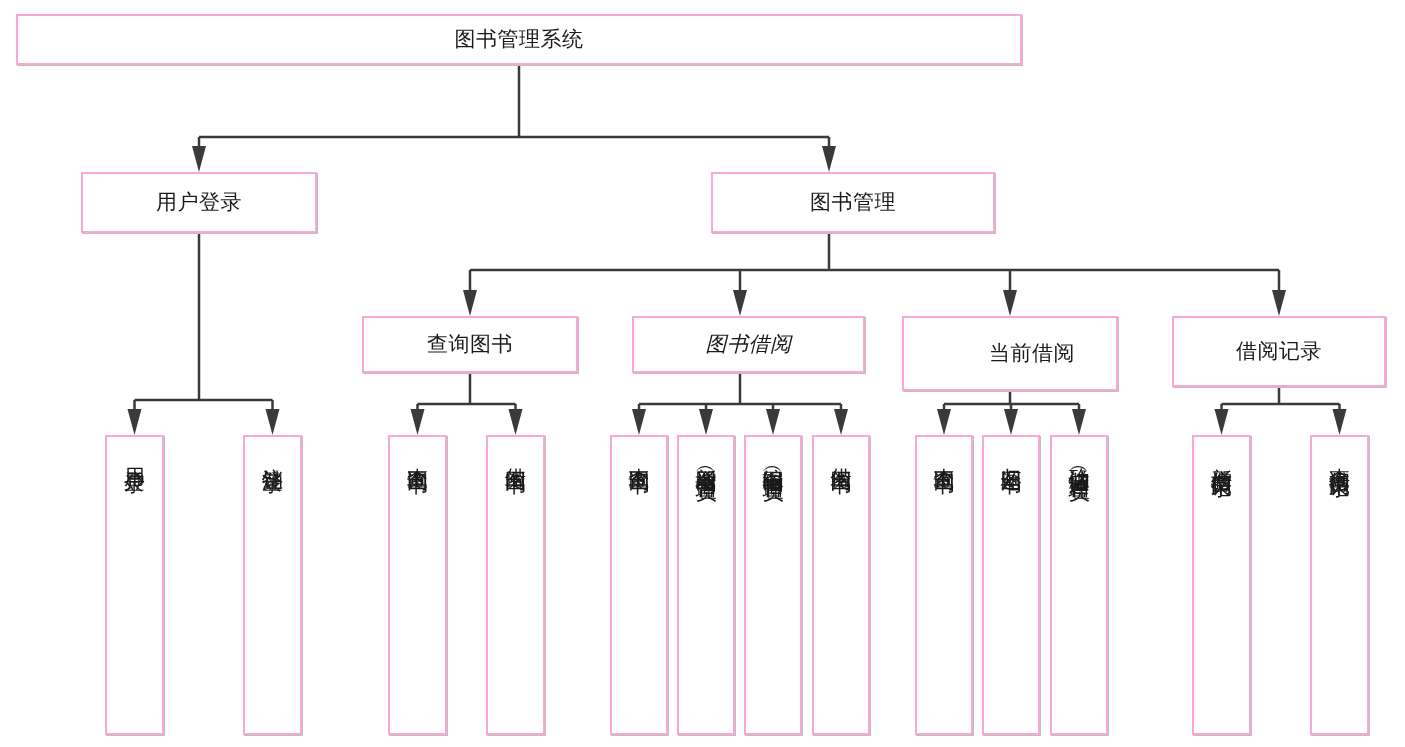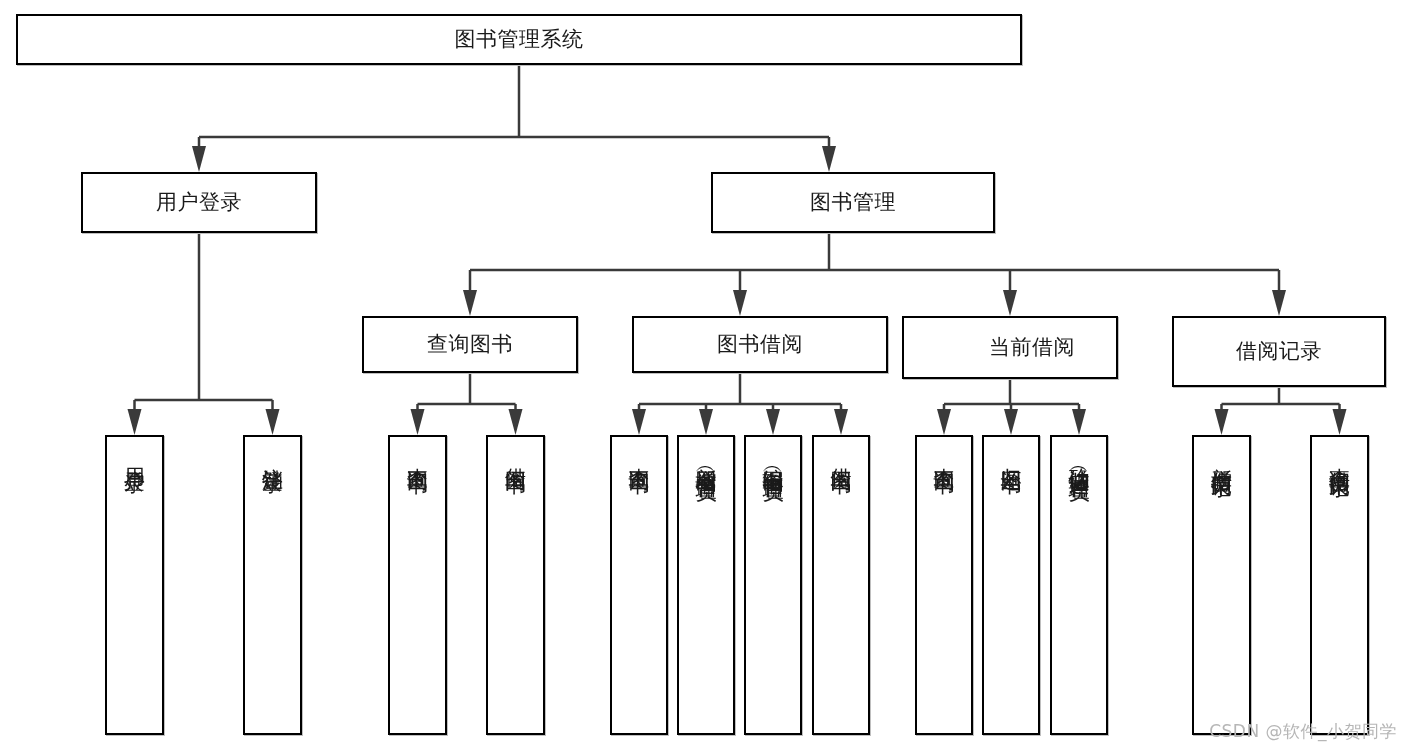--- a/index.html
+++ b/index.html
@@ -23,21 +23,21 @@
     left: 0;
     top: 0;
     width: 1405px;
     height: 747px;
     pointer-events: none;
   }
   .node {
     position: absolute;
     box-sizing: border-box;
     background: #ffffff;
-    border: 2px solid #000000;
+    border: 2px solid #f9a8d4;
     display: flex;
     align-items: center;
     justify-content: center;
     color: #1a1a1a;
     box-shadow: 1px 1px 0 #bfbfbf;
   }
   .node .label {
     text-align: center;
     line-height: 1.18;
     letter-spacing: 0.5px;
@@ -133,24 +133,24 @@
       </div>
       <div class="node horiz" style="left: 81px; top: 172px; width: 236px; height: 61px;">
         <span class="label">用户登录</span>
       </div>
       <div class="node horiz" style="left: 711px; top: 172px; width: 284px; height: 61px;">
         <span class="label">图书管理</span>
       </div>
       <div class="node horiz" style="left: 362px; top: 316px; width: 216px; height: 57px;">
         <span class="label">查询图书</span>
       </div>
-      <div class="node horiz" style="left: 632px; top: 316px; width: 256px; height: 57px;">
+      <div class="node horiz" style="left: 632px; top: 316px; width: 233px; height: 57px; font-style: italic;">
         <span class="label">图书借阅</span>
       </div>
-      <div class="node horiz" style="left: 902px; top: 316px; width: 216px; height: 63px; padding-left: 44px;">
+      <div class="node horiz" style="left: 902px; top: 316px; width: 216px; height: 75px; padding-left: 44px;">
         <span class="label">当前借阅</span>
       </div>
       <div class="node horiz" style="left: 1172px; top: 316px; width: 214px; height: 71px;">
         <span class="label">借阅记录</span>
       </div>
       <div class="node vert" style="left: 105px; top: 435px; width: 59px; height: 300px;">
         <span class="label">用户登录</span>
       </div>
       <div class="node vert" style="left: 243px; top: 435px; width: 59px; height: 300px;">
         <span class="label">注销登录</span>
@@ -182,14 +182,13 @@
       <div class="node vert" style="left: 1050px; top: 435px; width: 58px; height: 300px;">
         <span class="label">确认归还（管理员）</span>
       </div>
       <div class="node vert" style="left: 1192px; top: 435px; width: 59px; height: 300px;">
         <span class="label">新增借阅记录</span>
       </div>
       <div class="node vert" style="left: 1310px; top: 435px; width: 59px; height: 300px;">
         <span class="label">查询借阅记录</span>
       </div>
     </div>
-  <div id="watermark">CSDN @软件_小贺同学</div>
 </div>
 
 </body></html>

